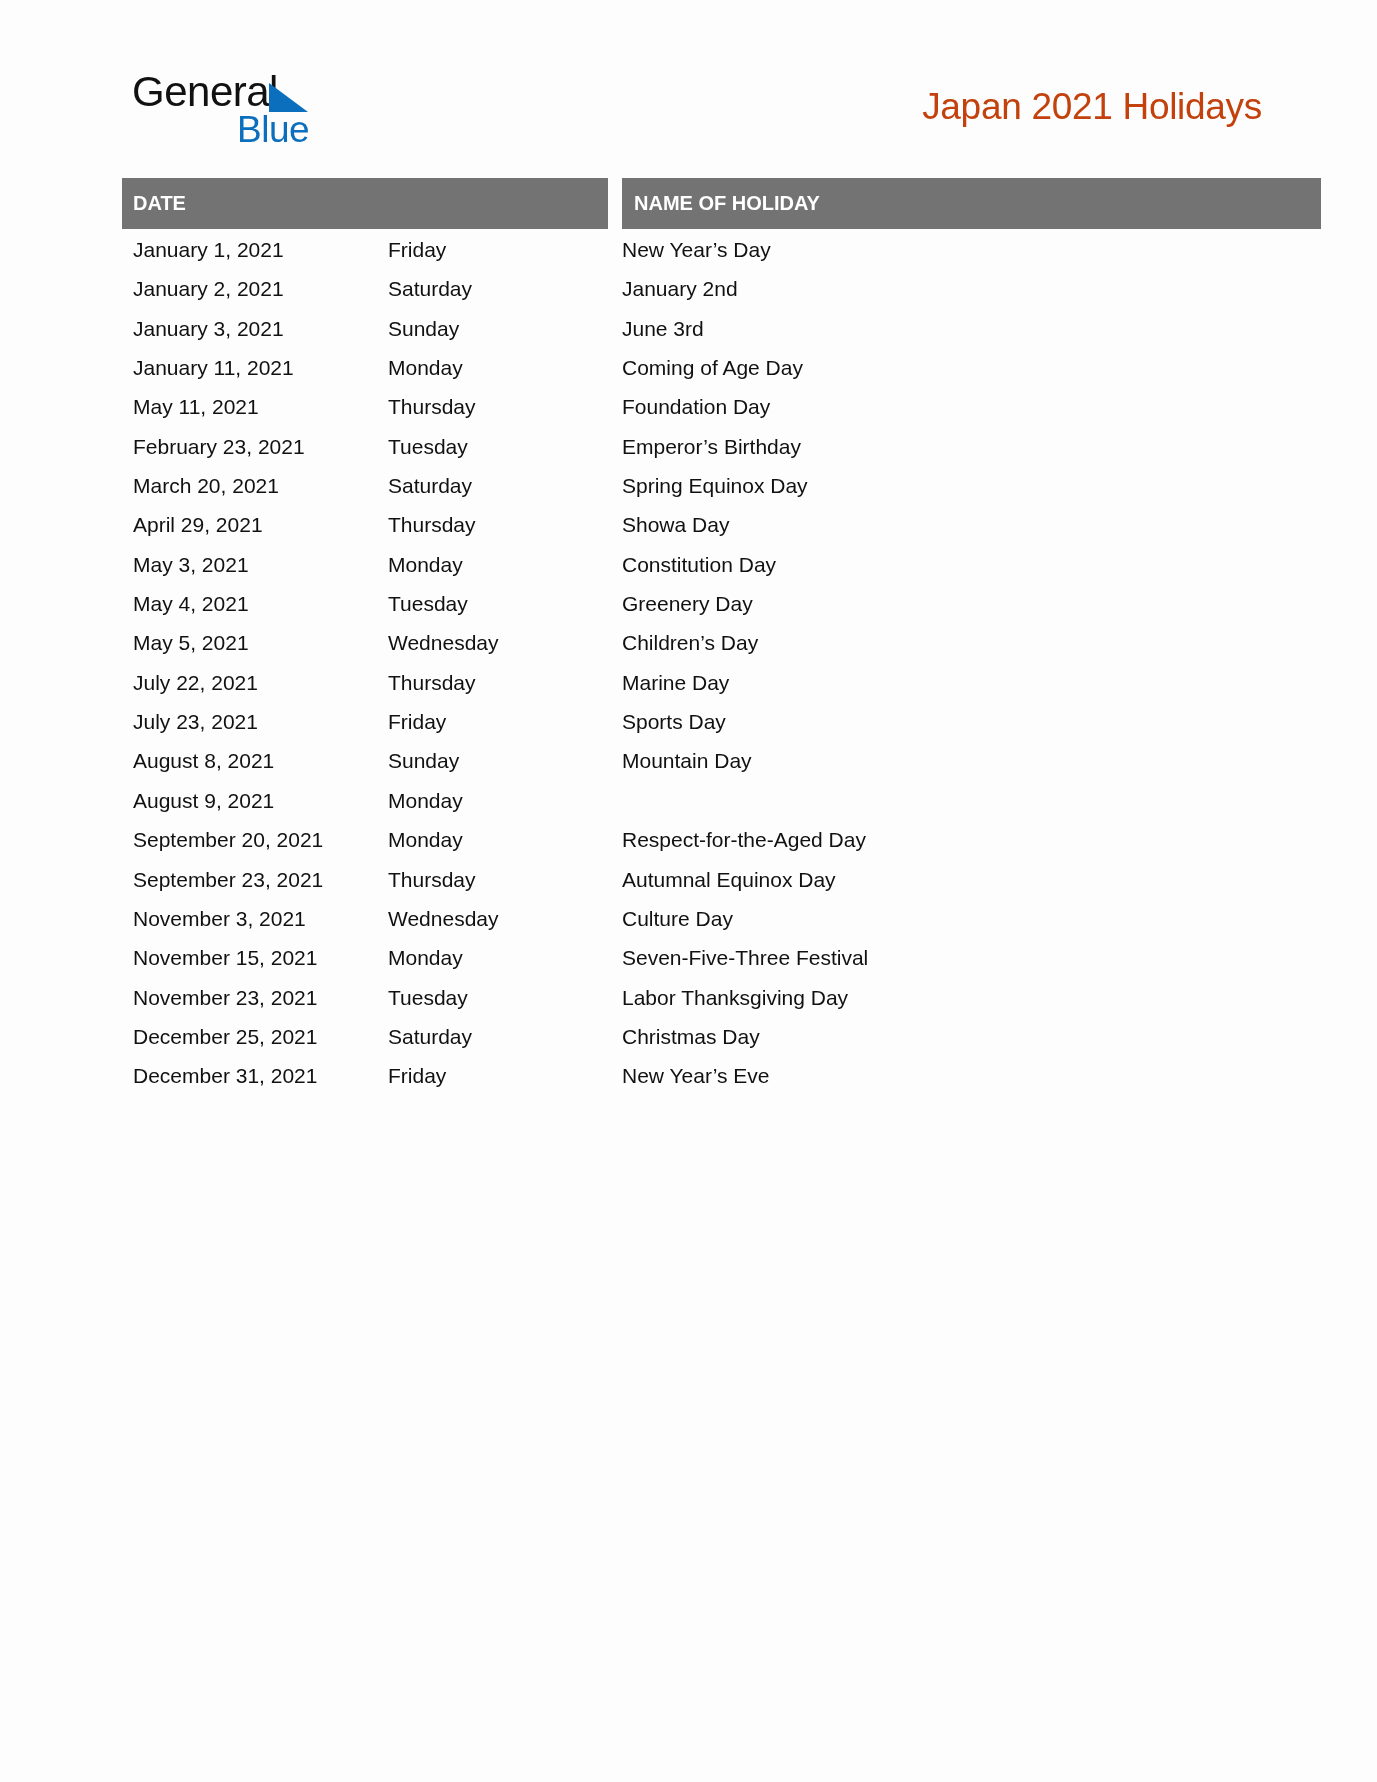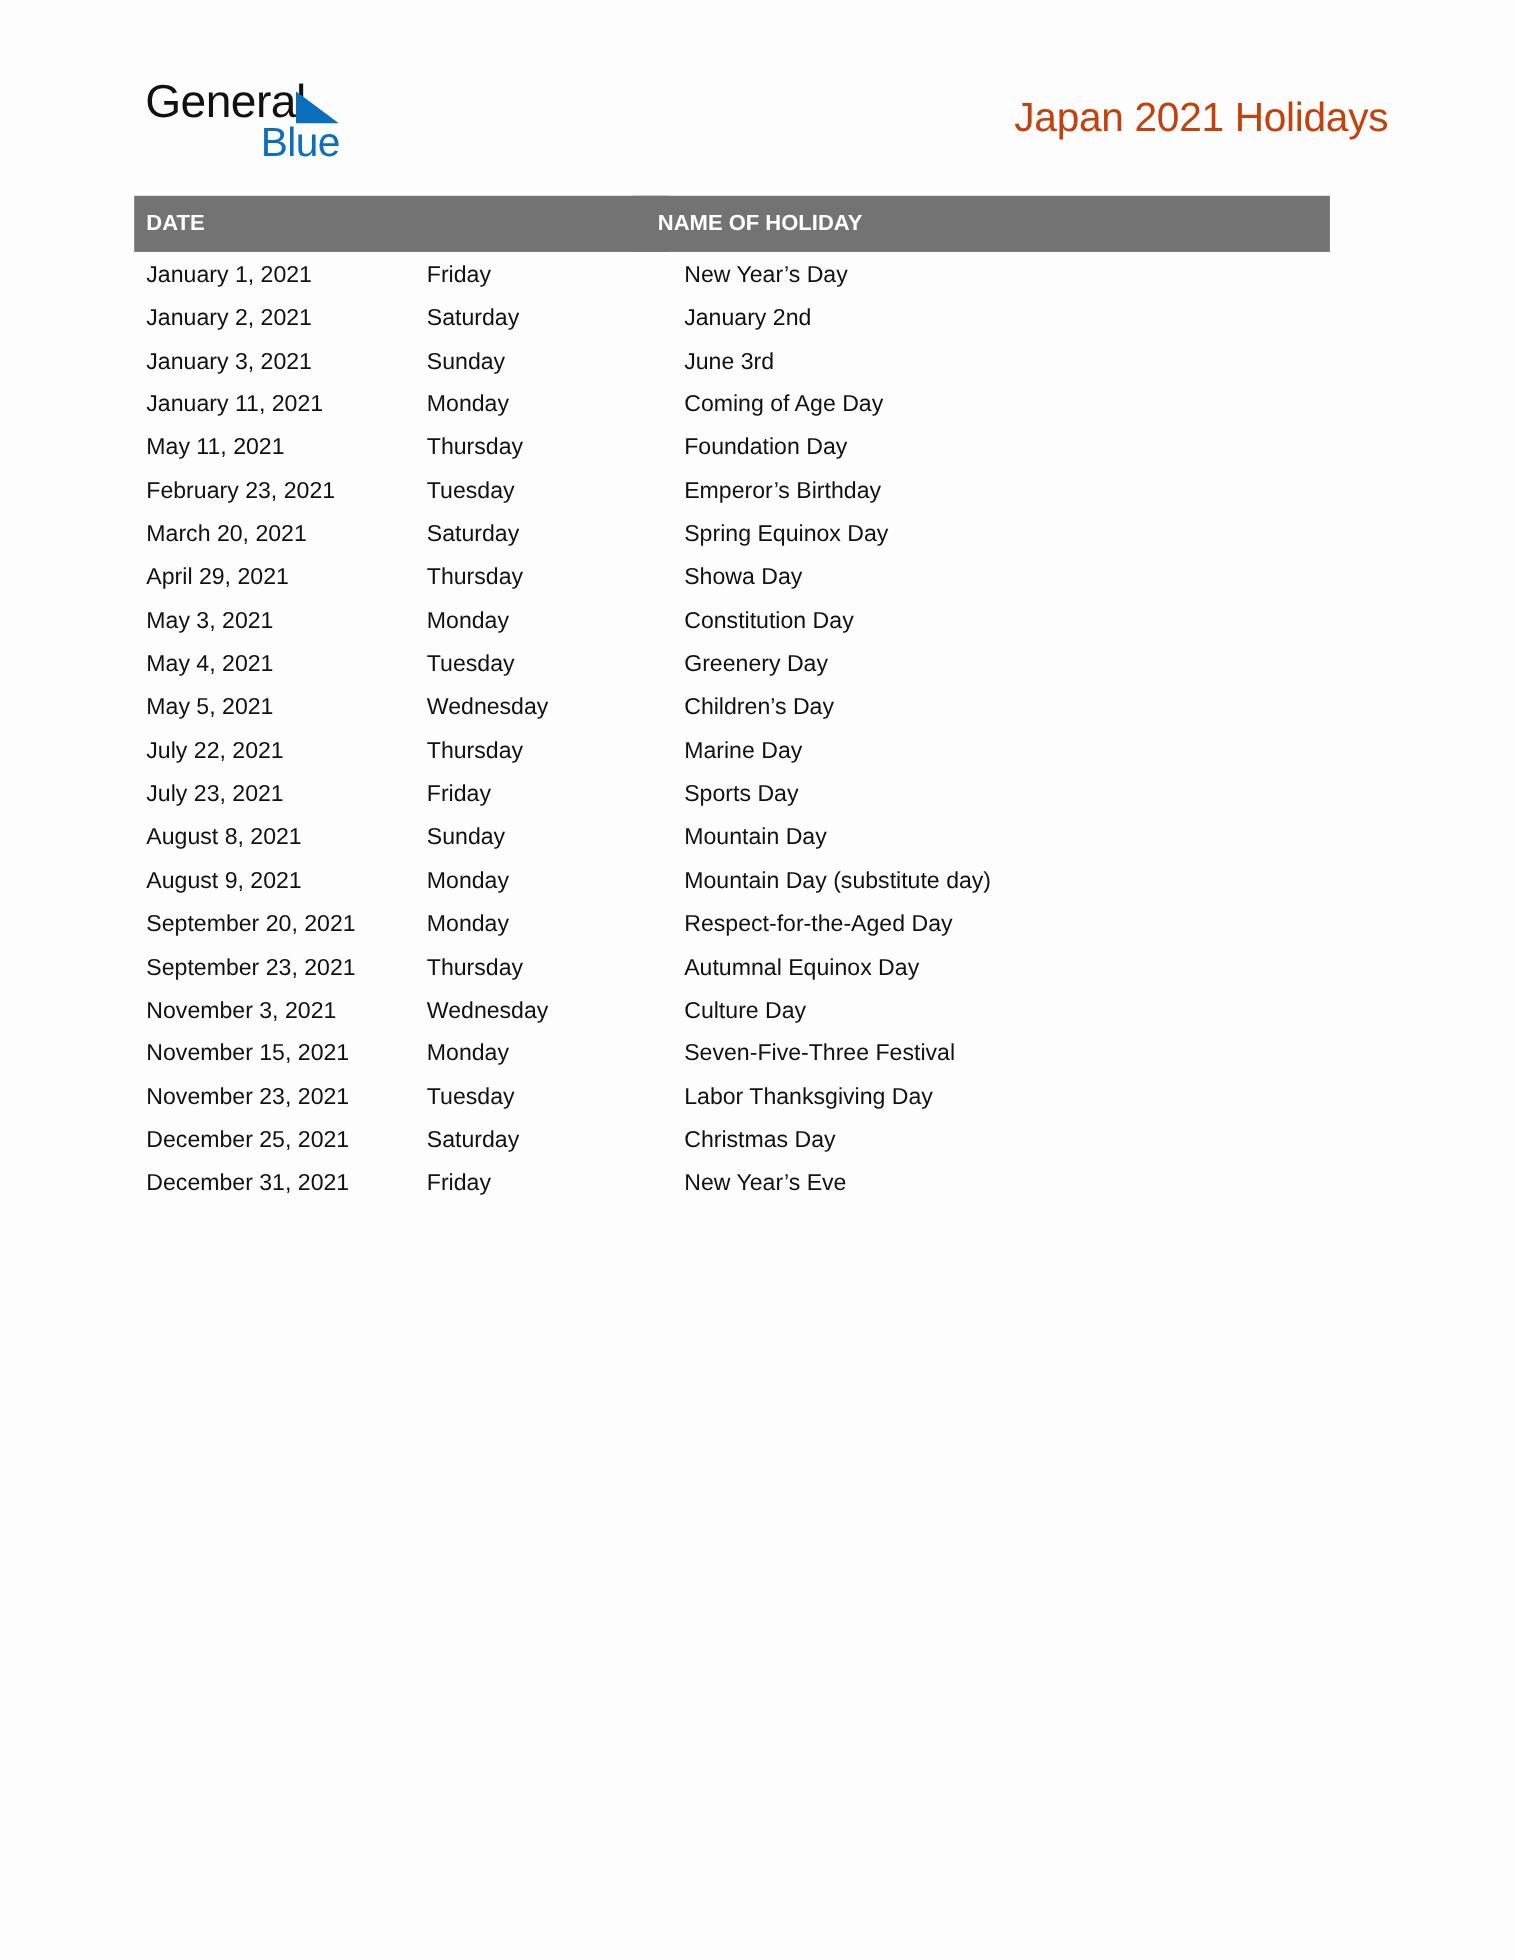--- a/index.html
+++ b/index.html
@@ -68,23 +68,23 @@
       line-height: 51px;
       box-sizing: border-box;
       white-space: nowrap;
     }
     .th-date {
       left: 122px;
       width: 486px;
       padding-left: 11px;
     }
     .th-name {
-      left: 575px;
-      width: 634px;
-      padding-left: 23px;
+      left: 622px;
+      width: 699px;
+      padding-left: 12px;
     }
     .rows {
       position: absolute;
       left: 0;
       top: 230px;
       width: 1377px;
     }
     .row {
       position: relative;
       height: 39.35px;
@@ -184,21 +184,20 @@
       <span class="cell c-name">Sports Day</span>
     </div>
     <div class="row">
       <span class="cell c-date">August 8, 2021</span>
       <span class="cell c-day">Sunday</span>
       <span class="cell c-name">Mountain Day</span>
     </div>
     <div class="row">
       <span class="cell c-date">August 9, 2021</span>
       <span class="cell c-day">Monday</span>
-      <span class="cell c-name">Mountain Day (substitute day)</span>
     </div>
     <div class="row">
       <span class="cell c-date">September 20, 2021</span>
       <span class="cell c-day">Monday</span>
       <span class="cell c-name">Respect-for-the-Aged Day</span>
     </div>
     <div class="row">
       <span class="cell c-date">September 23, 2021</span>
       <span class="cell c-day">Thursday</span>
       <span class="cell c-name">Autumnal Equinox Day</span>

